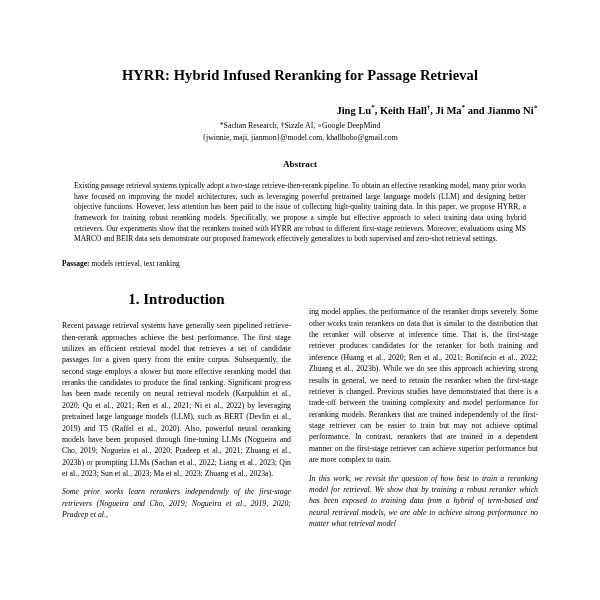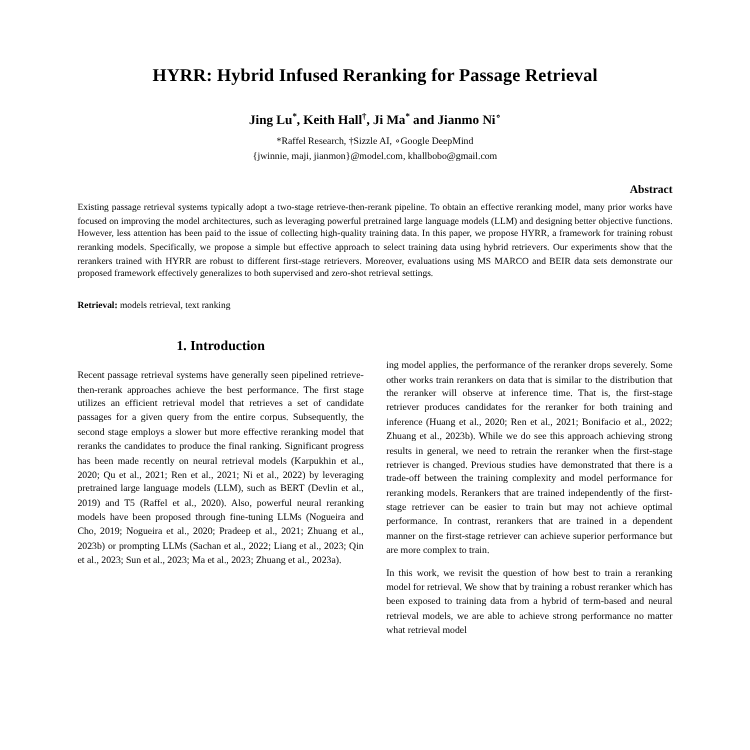--- a/index.html
+++ b/index.html
@@ -11,58 +11,58 @@
     height: 600px;
     background: #ffffff;
     font-family: "Liberation Serif", serif;
     color: #000000;
     overflow: hidden;
   }
   .page {
     width: 600px;
     height: 600px;
     box-sizing: border-box;
-    padding: 52px 62px 0 62px;
+    padding: 66px 62px 0 62px;
     position: relative;
   }
   .title {
     font-size: 14.5px;
     font-weight: bold;
     text-align: center;
     line-height: 1.3;
     margin: 0 0 18px 0;
     letter-spacing: 0.1px;
   }
   .authors {
     font-size: 10.5px;
     font-weight: bold;
-    text-align: center;
+    text-align: right;
     margin: 0 0 5px 0;
   }
   .authors sup {
     font-weight: bold;
     font-size: 7px;
   }
   .affil {
     font-size: 7.8px;
     text-align: center;
     line-height: 1.45;
     margin: 0;
   }
   .abstract-head {
     font-size: 9.2px;
     font-weight: bold;
-    text-align: right;
+    text-align: center;
     margin: 16px 0 5px 0;
   }
   .abstract-body {
     font-size: 7.5px;
     line-height: 1.42;
     text-align: justify;
-    margin: 0;
+    margin: 12px;
   }
   .keywords {
     font-size: 7.5px;
     line-height: 1.4;
     margin: 14px 0 0 0;
     text-align: left;
   }
   .keywords b {
     font-weight: bold;
   }
@@ -71,31 +71,32 @@
     gap: 18px;
     margin-top: 20px;
   }
   .col {
     width: 230px;
     font-size: 7.8px;
     line-height: 1.46;
     text-align: justify;
   }
   .section-head {
-    font-size: 11px;
+    font-size: 15px;
     font-weight: bold;
     text-align: center;
     margin: 0 0 9px 0;
   }
   .para {
     margin: 0 0 0 0;
     text-indent: 0;
   }
   .para + .para {
     margin-top: 7px;
+    font-style: italic;
   }
   .col-right .para:first-child {
     margin-top: 17px;
   }
   .fade-bottom {
     position: absolute;
     left: 0;
     right: 0;
     bottom: 0;
     height: 10px;
@@ -107,36 +108,37 @@
 
 <div class="page">
 
   <h1 class="title">HYRR: Hybrid Infused Reranking for Passage Retrieval</h1>
 
   <div class="authors">
     Jing Lu<sup>*</sup>, Keith Hall<sup>†</sup>, Ji Ma<sup>*</sup> and Jianmo Ni<sup>∘</sup>
   </div>
 
   <div class="affil">
-    <div>*Raffel Research, †Sizzle AI, ∘Google DeepMind</div>
+    <div>*Sachan Research, †Sizzle AI, ∘Google DeepMind</div>
     <div>{jwinnie, maji, jianmon}@model.com, khallbobo@gmail.com</div>
   </div>
 
   <div class="abstract-head">Abstract</div>
   <p class="abstract-body">Existing passage retrieval systems typically adopt a two-stage retrieve-then-rerank pipeline. To obtain an effective reranking model, many prior works have focused on improving the model architectures, such as leveraging powerful pretrained large language models (LLM) and designing better objective functions. However, less attention has been paid to the issue of collecting high-quality training data. In this paper, we propose HYRR, a framework for training robust reranking models. Specifically, we propose a simple but effective approach to select training data using hybrid retrievers. Our experiments show that the rerankers trained with HYRR are robust to different first-stage retrievers. Moreover, evaluations using MS MARCO and BEIR data sets demonstrate our proposed framework effectively generalizes to both supervised and zero-shot retrieval settings.</p>
 
   <p class="keywords">
-    <b>Retrieval:</b>
+    <b>Passage:</b>
     <span>models retrieval, text ranking</span>
   </p>
 
   <div class="columns">
     <div class="col col-left">
       <div class="section-head">1.   Introduction</div>
       <p class="para">Recent passage retrieval systems have generally seen pipelined retrieve-then-rerank approaches achieve the best performance. The first stage utilizes an efficient retrieval model that retrieves a set of candidate passages for a given query from the entire corpus. Subsequently, the second stage employs a slower but more effective reranking model that reranks the candidates to produce the final ranking. Significant progress has been made recently on neural retrieval models (Karpukhin et al., 2020; Qu et al., 2021; Ren et al., 2021; Ni et al., 2022) by leveraging pretrained large language models (LLM), such as BERT (Devlin et al., 2019) and T5 (Raffel et al., 2020). Also, powerful neural reranking models have been proposed through fine-tuning LLMs (Nogueira and Cho, 2019; Nogueira et al., 2020; Pradeep et al., 2021; Zhuang et al., 2023b) or prompting LLMs (Sachan et al., 2022; Liang et al., 2023; Qin et al., 2023; Sun et al., 2023; Ma et al., 2023; Zhuang et al., 2023a).</p>
+      <p class="para">Some prior works learn rerankers independently of the first-stage retrievers (Nogueira and Cho, 2019; Nogueira et al., 2019, 2020; Pradeep et al.,</p>
     </div>
     <div class="col col-right">
       <p class="para">ing model applies, the performance of the reranker drops severely. Some other works train rerankers on data that is similar to the distribution that the reranker will observe at inference time. That is, the first-stage retriever produces candidates for the reranker for both training and inference (Huang et al., 2020; Ren et al., 2021; Bonifacio et al., 2022; Zhuang et al., 2023b). While we do see this approach achieving strong results in general, we need to retrain the reranker when the first-stage retriever is changed. Previous studies have demonstrated that there is a trade-off between the training complexity and model performance for reranking models. Rerankers that are trained independently of the first-stage retriever can be easier to train but may not achieve optimal performance. In contrast, rerankers that are trained in a dependent manner on the first-stage retriever can achieve superior performance but are more complex to train.</p>
       <p class="para">In this work, we revisit the question of how best to train a reranking model for retrieval. We show that by training a robust reranker which has been exposed to training data from a hybrid of term-based and neural retrieval models, we are able to achieve strong performance no matter what retrieval model</p>
     </div>
   </div>
 
   <div class="fade-bottom"></div>
 </div>
 

